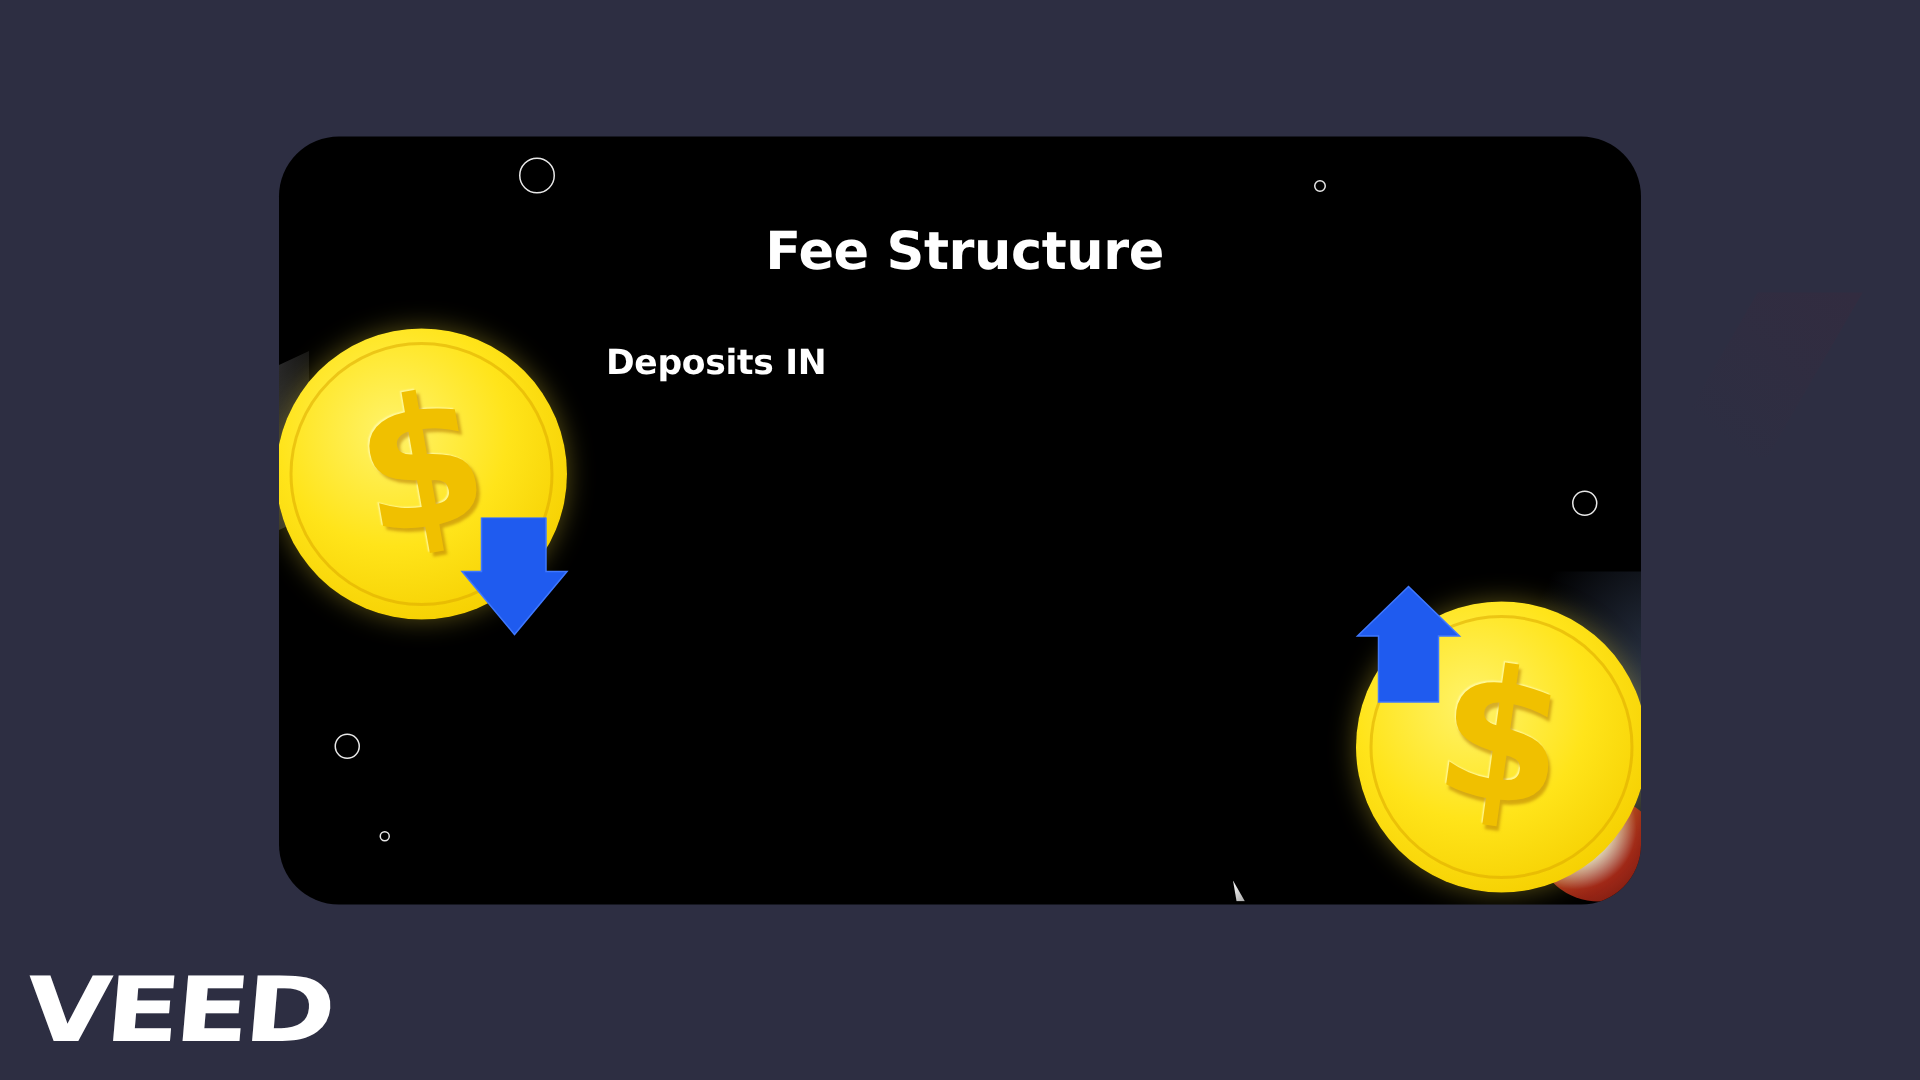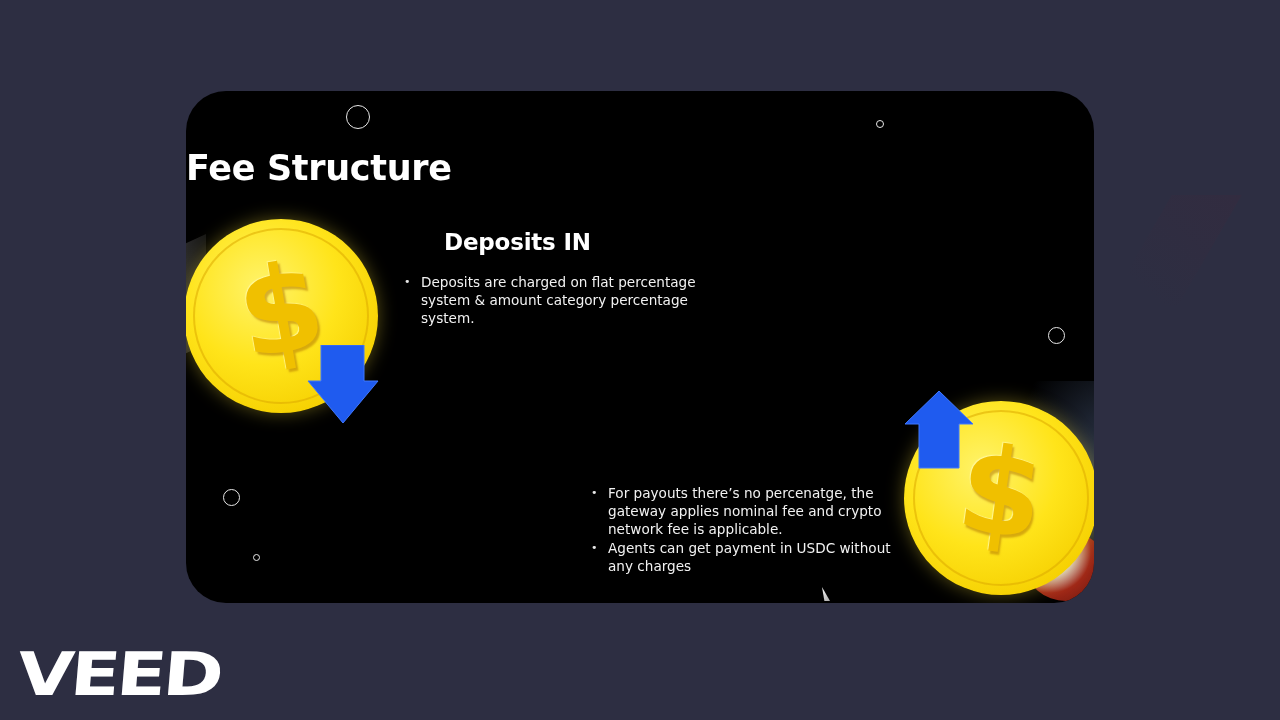--- a/index.html
+++ b/index.html
@@ -31,32 +31,32 @@
       position: absolute;
       border: 1.5px solid #e8e8e8;
       border-radius: 50%;
       box-sizing: border-box;
     }
     .title {
       position: absolute;
       left: 0;
       width: 914px;
       top: 34px;
+      text-align: center;
       color: #fff;
       font-weight: bold;
       font-size: 35px;
       letter-spacing: -0.3px;
     }
     .section-heading {
       position: absolute;
       color: #fff;
       font-size: 23px;
       font-weight: 600;
       letter-spacing: -0.2px;
-      margin-left: 40px;
     }
     .bullets {
       position: absolute;
       margin: 0;
       padding: 0;
       list-style: none;
       color: #f2f2f2;
       font-size: 13.6px;
       line-height: 18.2px;
     }
@@ -177,27 +177,22 @@
     <div class="coin" style="left:-2px; top:128px; width:194px; height:194px;">
       <div class="inner-rim"></div>
       <div class="dollar" style="top:22px; font-size:120px; transform: rotate(-10deg);">$</div>
     </div>
     <svg class="arrow" style="left:120px; top:254px;" width="74" height="80" viewBox="0 0 74 80">
       <polygon points="15,0 58,0 58,36 72,36 37,78 2,36 15,36" fill="#1f5bef" stroke="#3f78ff" stroke-width="1"></polygon>
     </svg>
 
     <div class="section-heading" style="left:218px; top:138px;">Deposits IN</div>
     <ul class="bullets" style="left:218px; top:182px; width:300px;">
-      <li>Deposits are charged on flat percentage system &amp; amount category percentage system.</li>
     </ul>
 
-    <ul class="bullets" style="left:405px; top:393px; width:300px;">
-      <li>For payouts there’s no percenatge, the gateway applies nominal fee and crypto network fee is applicable.</li>
-      <li>Agents can get payment in USDC without any charges</li>
-    </ul>
 
     <div class="glow-right"></div>
     <div class="coin-base"></div>
     <div class="coin" style="left:718px; top:310px; width:194px; height:194px;">
       <div class="inner-rim"></div>
       <div class="dollar" style="top:22px; font-size:120px; transform: rotate(8deg);">$</div>
     </div>
     <svg class="arrow" style="left:717px; top:299px;" width="72" height="80" viewBox="0 0 72 80">
       <polygon points="36,1 70,34 56,34 56,78 16,78 16,34 2,34" fill="#1f5bef" stroke="#3f78ff" stroke-width="1"></polygon>
     </svg>

